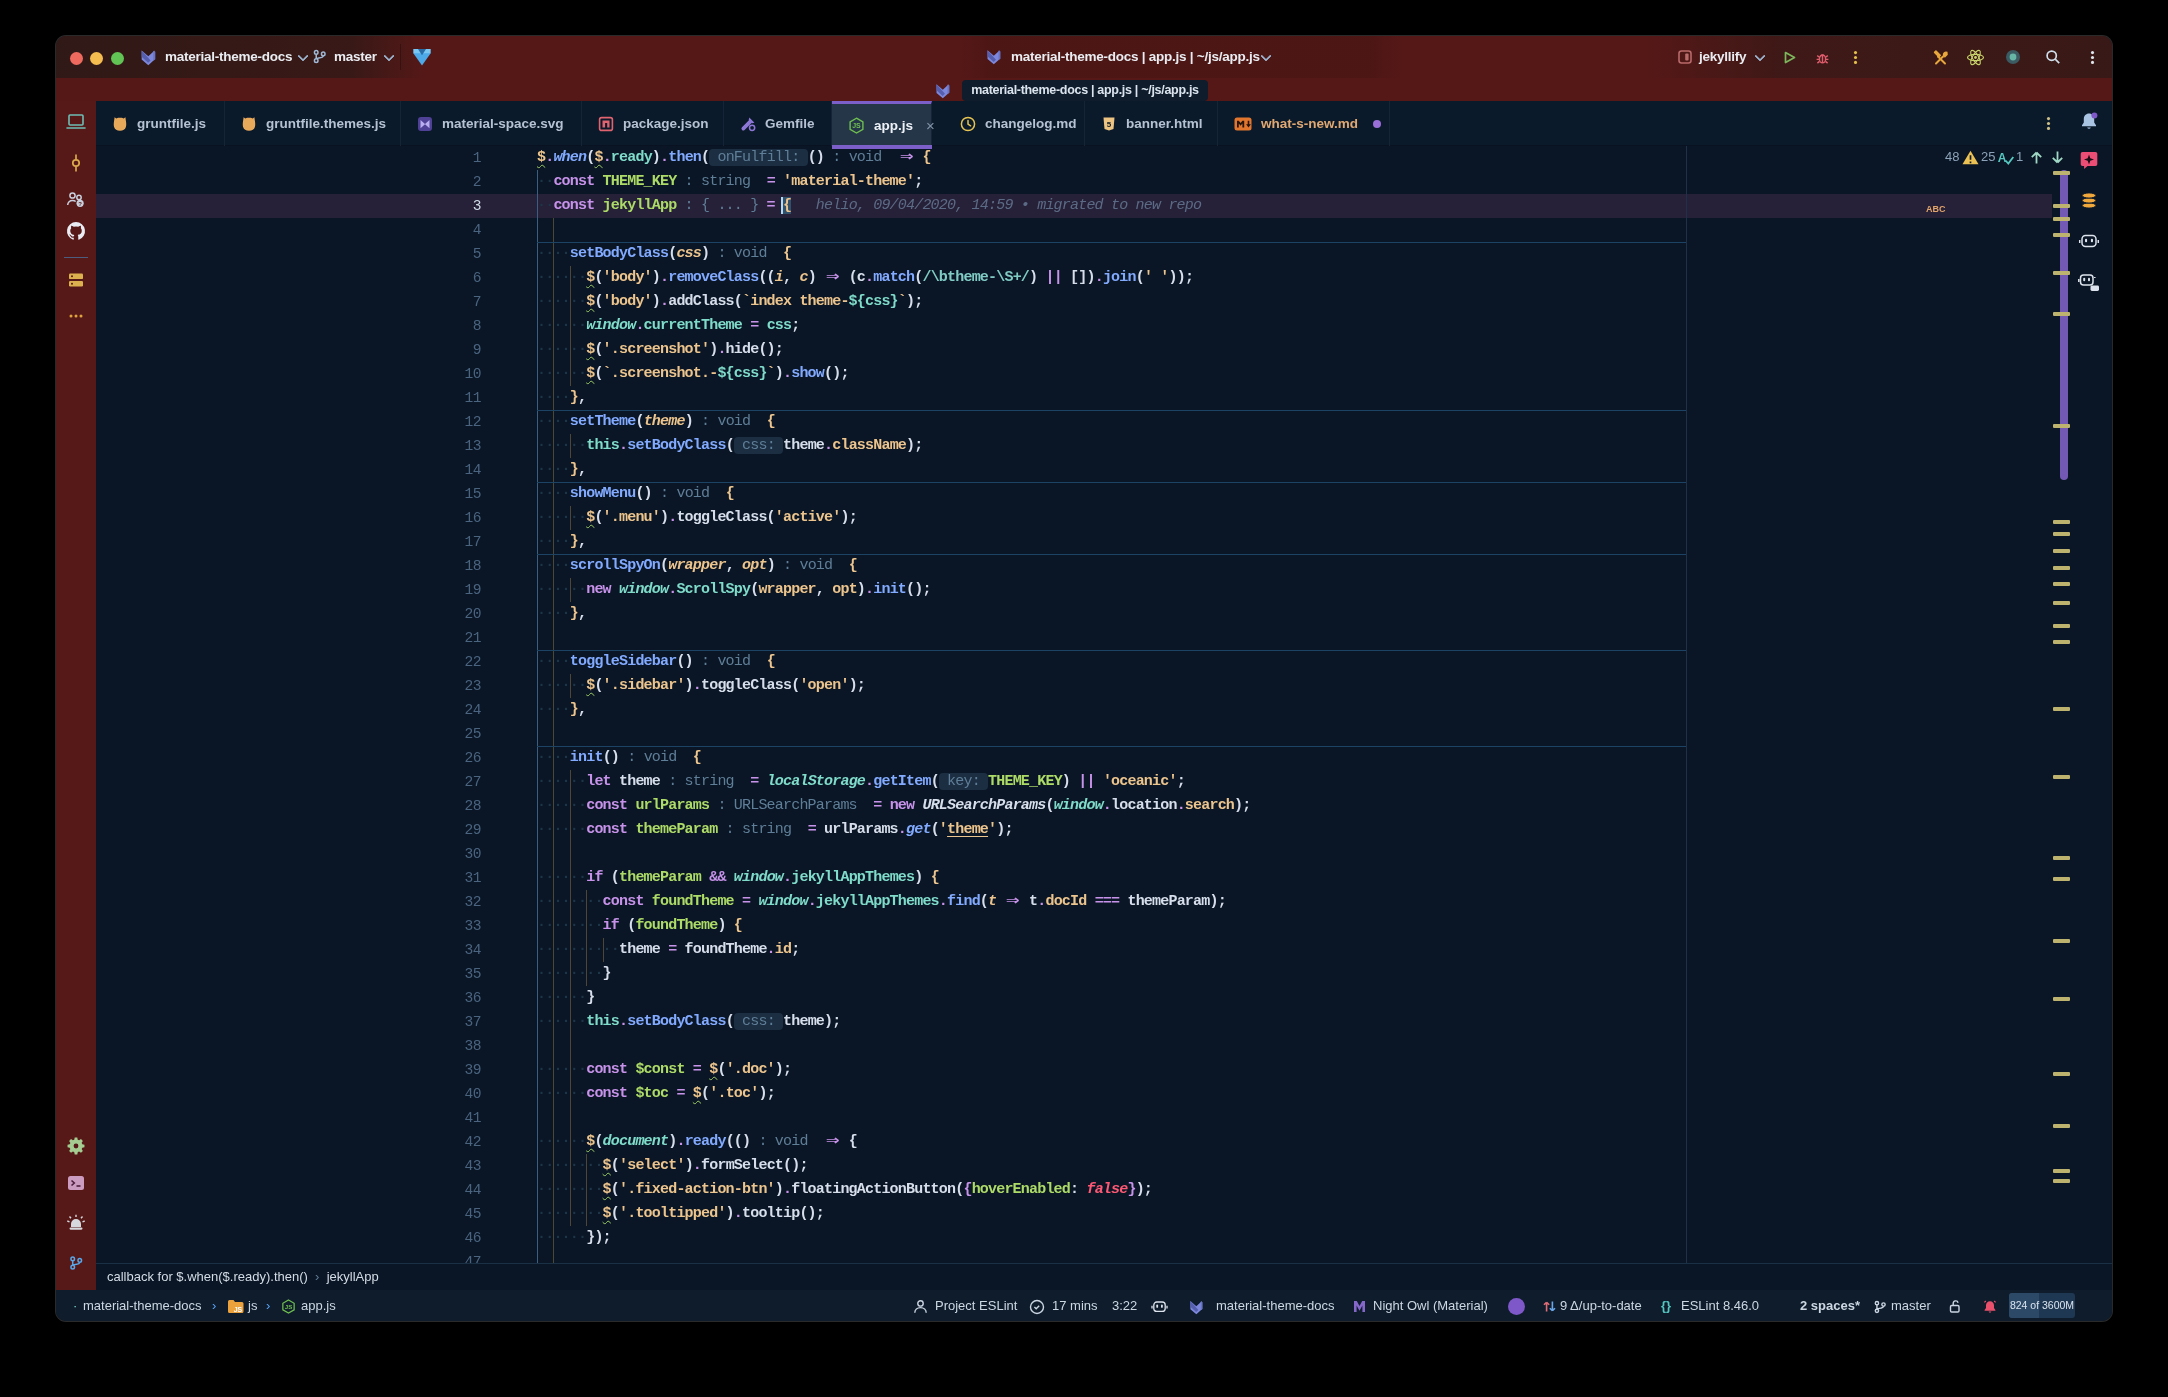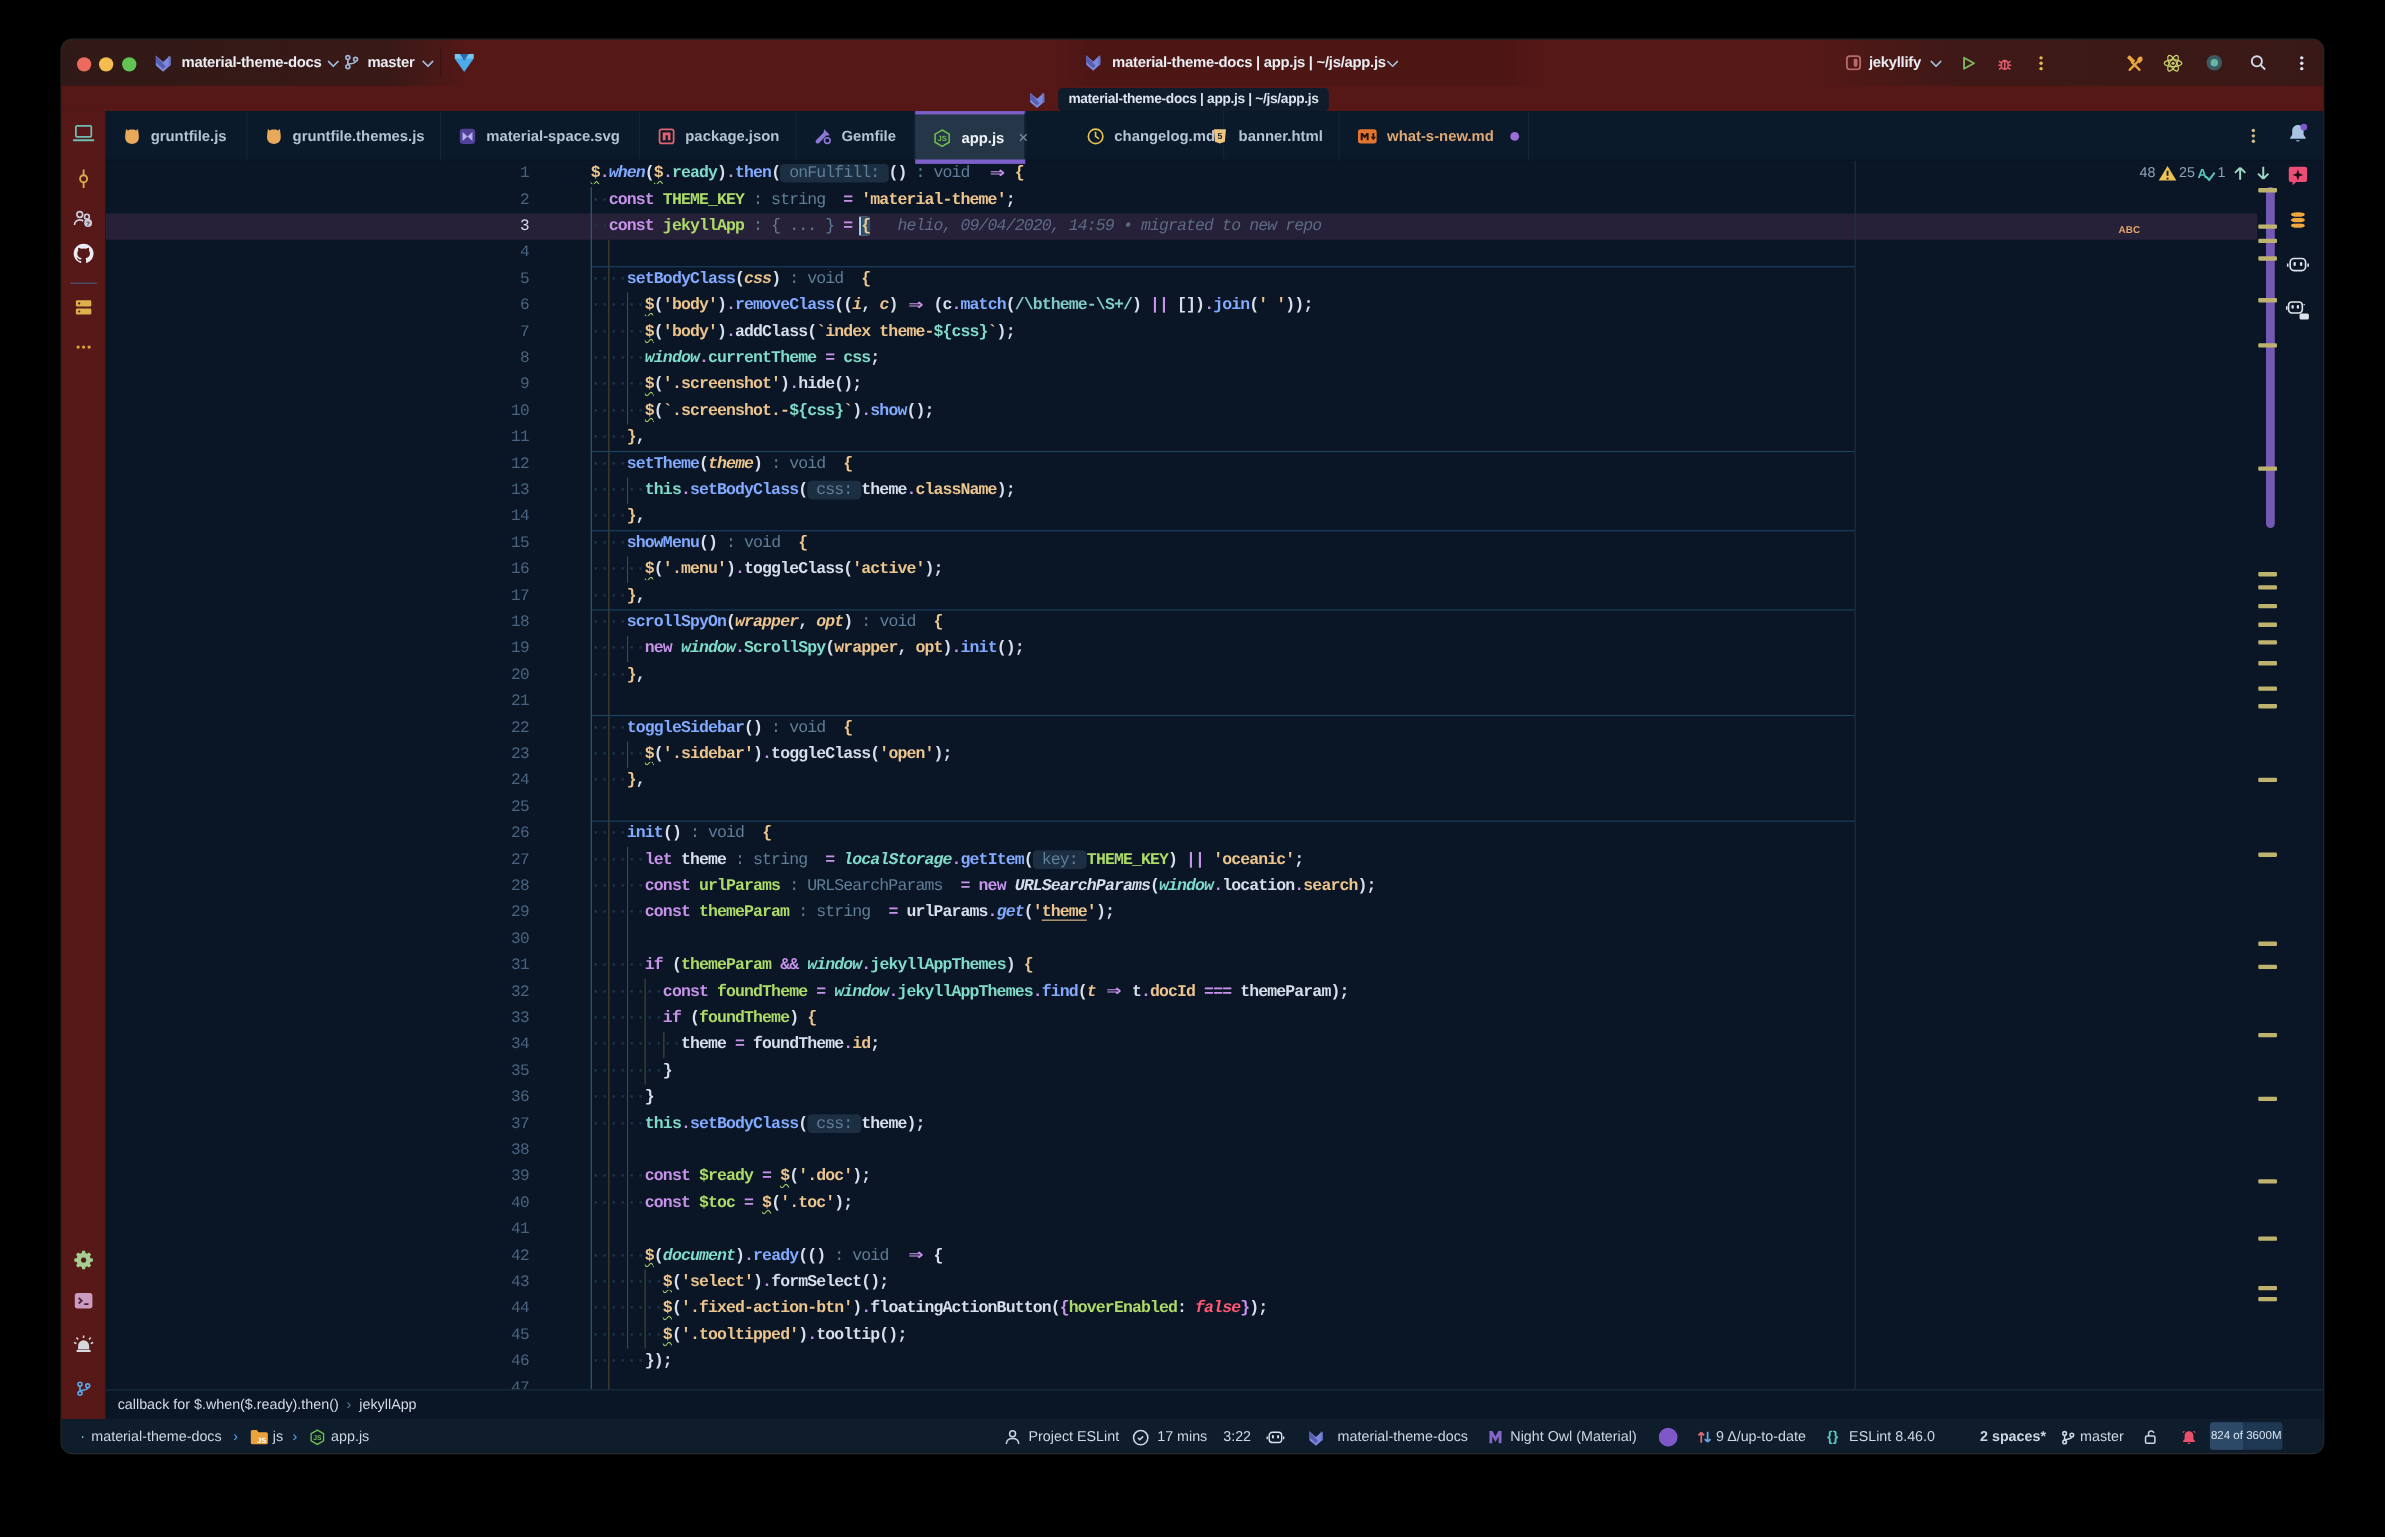--- a/index.html
+++ b/index.html
@@ -299,21 +299,21 @@
           <span class="tlab">Gemfile</span>
         </div>
         <div class="tab active" style="left:736px;width:100px;">
           <svg width="17" height="17" viewBox="0 0 17 17">
             <path d="M8.5 1.2l6.4 3.7v7.4l-6.4 3.7-6.4-3.7V4.9z" fill="none" stroke="#6fbf50" stroke-width="1.4"></path>
             <text x="8.5" y="11.3" font-size="7" font-weight="bold" fill="#6fbf50" text-anchor="middle" font-family="Liberation Sans">JS</text>
           </svg>
           <span class="tlab">app.js</span>
           <span class="tx">×</span>
         </div>
-        <div class="tab" style="left:864px;width:153px;padding-left:28px;">
+        <div class="tab" style="left:836px;width:153px;padding-left:28px;">
           <svg width="16" height="16" viewBox="0 0 16 16">
             <circle cx="8" cy="8" r="6.6" fill="none" stroke="#e5c454" stroke-width="1.5"></circle>
             <path d="M8 4.4V8l2.6 1.8" fill="none" stroke="#e5c454" stroke-width="1.5" stroke-linecap="round"></path>
           </svg>
           <span class="tlab">changelog.md</span>
         </div>
         <div class="tab" style="left:989px;width:133px;">
           <svg width="16" height="16" viewBox="0 0 16 16">
             <path d="M2.5 1.5h11l-1 11.4-4.5 1.6-4.5-1.6z" fill="#eec482"></path>
             <text x="8" y="10.5" font-size="8" font-weight="bold" fill="#0d1a28" text-anchor="middle" font-family="Liberation Sans">5</text>
@@ -441,21 +441,21 @@
 <i class="ws">······</i><i class="p">const</i> <i class="g">themeParam</i> <i class="gr">: string</i>  <i class="p">=</i> urlParams<i class="p">.</i><i class="b2 it">get</i>(<i class="k">'</i><i class="k un">theme</i><i class="k">'</i>);
 
 <i class="ws">······</i><i class="p">if</i> (<i class="g">themeParam</i> <i class="p">&amp;&amp;</i> <i class="t it">window</i><i class="p">.</i><i class="t">jekyllAppThemes</i>) <i class="k">{</i>
 <i class="ws">········</i><i class="p">const</i> <i class="g">foundTheme</i> <i class="p">=</i> <i class="t it">window</i><i class="p">.</i><i class="t">jekyllAppThemes</i><i class="p">.</i><i class="b2">find</i>(<i class="k it">t</i> <i class="p arr">⇒</i> t<i class="p">.</i><i class="k">docId</i> <i class="p">===</i> themeParam);
 <i class="ws">········</i><i class="p">if</i> (<i class="g">foundTheme</i>) <i class="k">{</i>
 <i class="ws">··········</i>theme <i class="p">=</i> foundTheme<i class="p">.</i><i class="k">id</i>;
 <i class="ws">········</i>}
 <i class="ws">······</i>}
 <i class="ws">······</i><i class="t">this</i><i class="p">.</i><i class="b2">setBodyClass</i>(<i class="hb"> css: </i>theme);
 
-<i class="ws">······</i><i class="p">const</i> <i class="g">$ready</i> <i class="p">=</i> <i class="k sq">$</i>(<i class="k">'.doc'</i>);
+<i class="ws">······</i><i class="p">const</i> <i class="g">$const</i> <i class="p">=</i> <i class="k sq">$</i>(<i class="k">'.doc'</i>);
 <i class="ws">······</i><i class="p">const</i> <i class="g">$toc</i> <i class="p">=</i> <i class="k sq">$</i>(<i class="k">'.toc'</i>);
 
 <i class="ws">······</i><i class="k sq">$</i>(<i class="t it">document</i>)<i class="p">.</i><i class="b2">ready</i>(() <i class="gr">: void</i>  <i class="p arr">⇒</i> {
 <i class="ws">········</i><i class="k sq">$</i>(<i class="k">'select'</i>)<i class="p">.</i>formSelect();
 <i class="ws">········</i><i class="k sq">$</i>(<i class="k">'.fixed-action-btn'</i>)<i class="p">.</i>floatingActionButton(<i class="p">{</i><i class="g">hoverEnabled</i>: <i class="pk it">false</i><i class="p">}</i>);
 <i class="ws">········</i><i class="k sq">$</i>(<i class="k">'.tooltipped'</i>)<i class="p">.</i>tooltip();
 <i class="ws">······</i>});
 </pre>
     <div id="inspect">
       <span style="left:0;color:#e2a46a;font-weight:700;font-size:9px;top:20px;margin-top:36px;">ABC</span>

